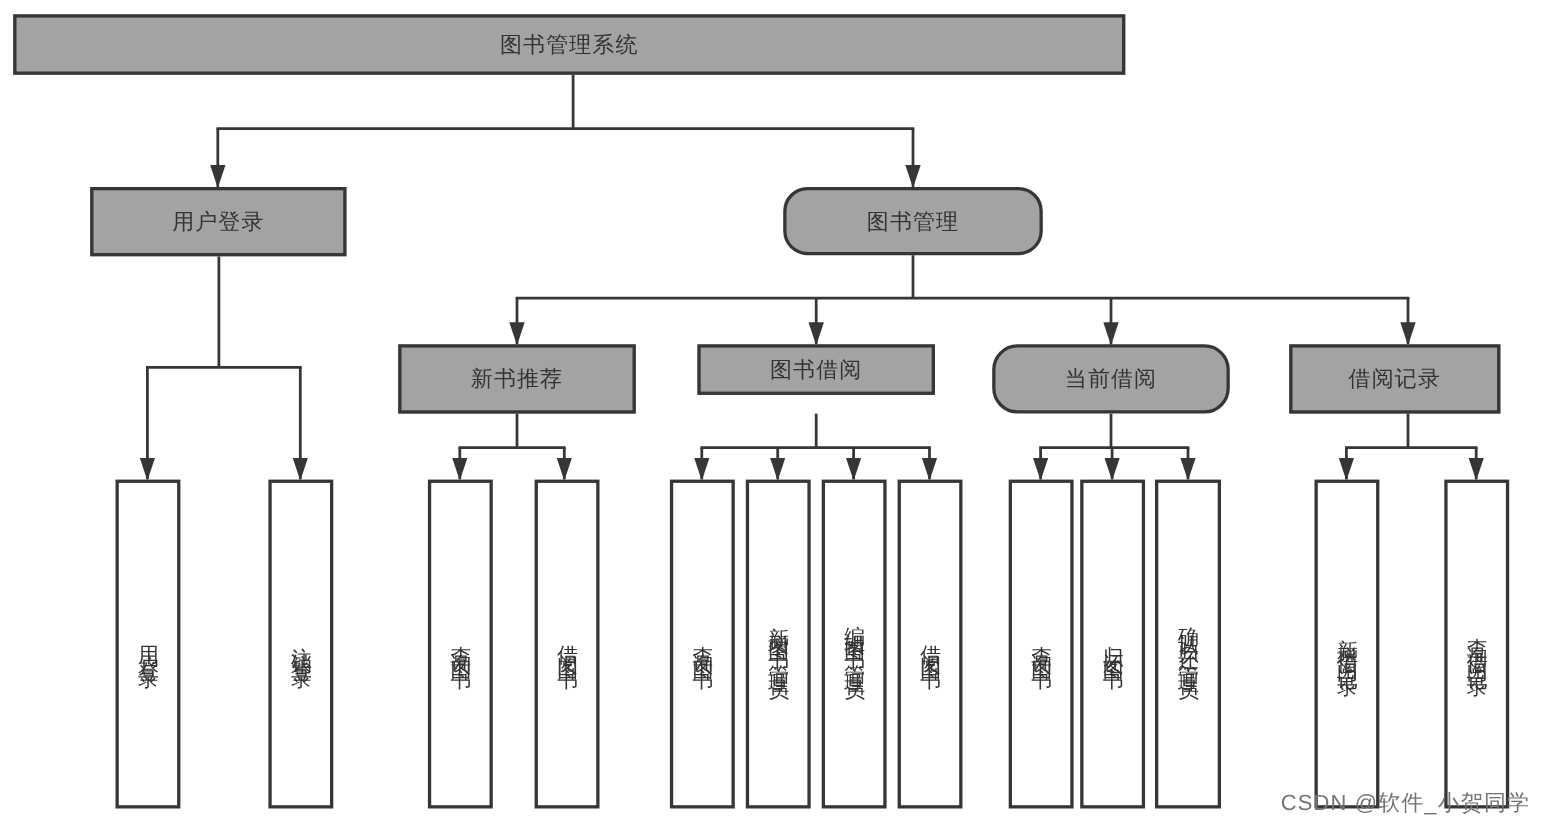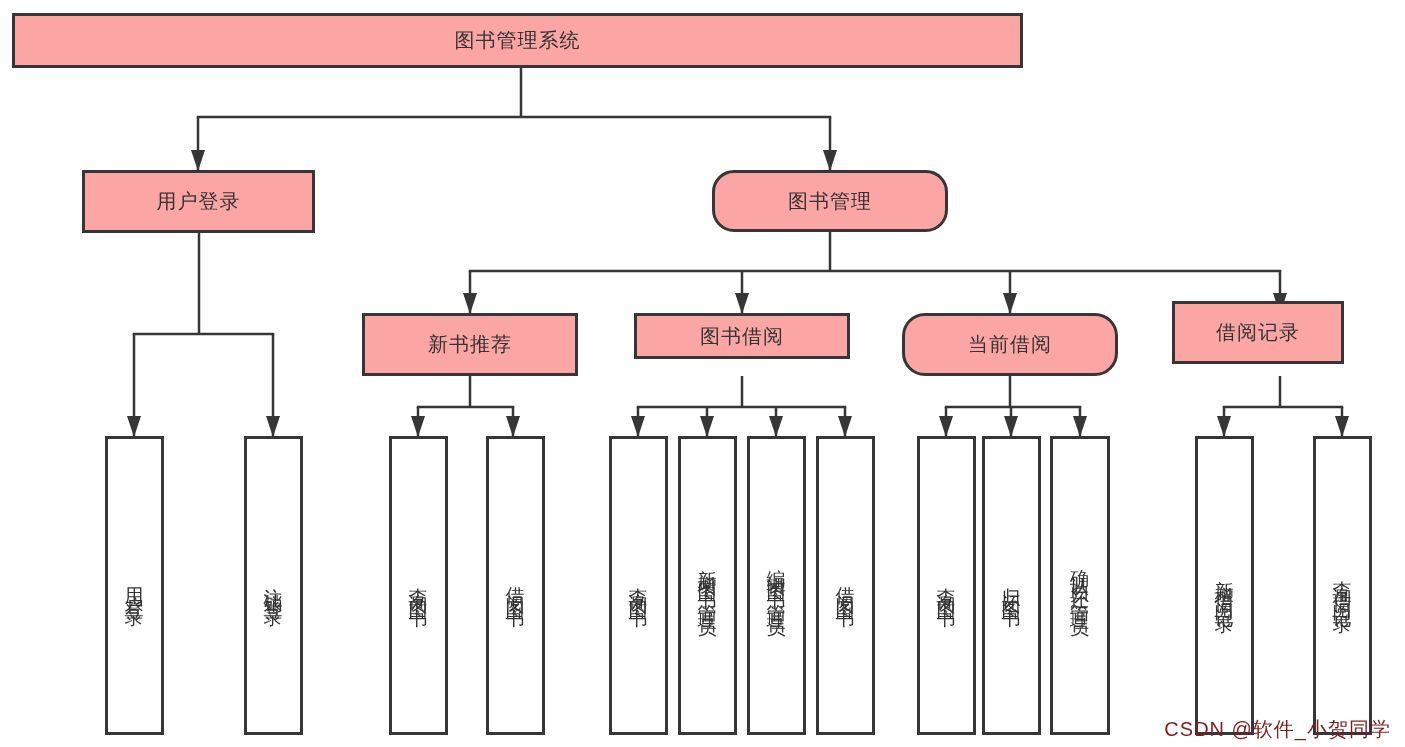--- a/index.html
+++ b/index.html
@@ -8,21 +8,21 @@
     position: relative;
     width: 1405px;
     height: 747px;
     background: #ffffff;
     overflow: hidden;
   }
   .wires { position: absolute; left: 0; top: 0; z-index: 1; }
   .node {
     position: absolute;
     box-sizing: border-box;
-    background: #fca5a5;
+    background: #a3a3a3;
     border: 3px solid #363636;
     display: flex;
     align-items: center;
     justify-content: center;
     color: #333333;
     z-index: 2;
   }
   .node .hlabel {
     font-size: 20px;
     letter-spacing: 1px;
@@ -48,21 +48,21 @@
     font-size: 19px;
     letter-spacing: 7px;
     line-height: 1;
     white-space: nowrap;
   }
   .watermark {
     position: absolute;
     right: 14px;
     bottom: 4px;
     font-size: 20px;
-    color: #7f1d1d;
+    color: #737373;
     letter-spacing: 1px;
     z-index: 3;
     white-space: nowrap;
   }
 </style>
 </head>
 <body>
 
 <div class="canvas">
 
@@ -129,21 +129,21 @@
 
   <div class="node" style="left:362px; top:313px; width:216px; height:63px;">
     <span class="hlabel">新书推荐</span>
   </div>
   <div class="node" style="left:634px; top:313px; width:216px; height:46px;">
     <span class="hlabel">图书借阅</span>
   </div>
   <div class="node" style="left:902px; top:313px; width:216px; height:63px;border-radius:23px;">
     <span class="hlabel">当前借阅</span>
   </div>
-  <div class="node" style="left:1172px; top:301px; width:172px; height:63px;">
+  <div class="node" style="left:1172px; top:313px; width:192px; height:63px;">
     <span class="hlabel">借阅记录</span>
   </div>
 
   <div class="vnode" style="left:105px;">
     <span class="vlabel">用户登录</span>
   </div>
   <div class="vnode" style="left:244px;">
     <span class="vlabel">注销登录</span>
   </div>
 

